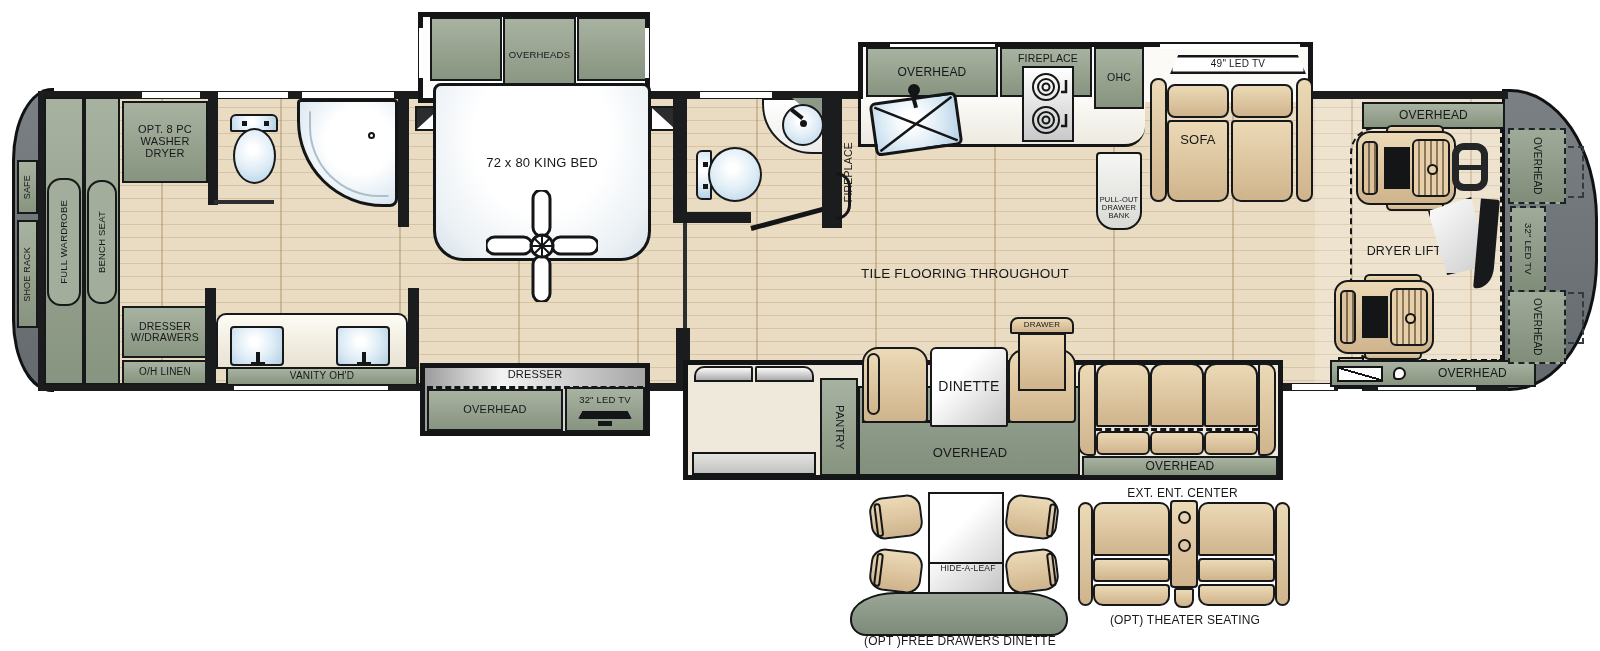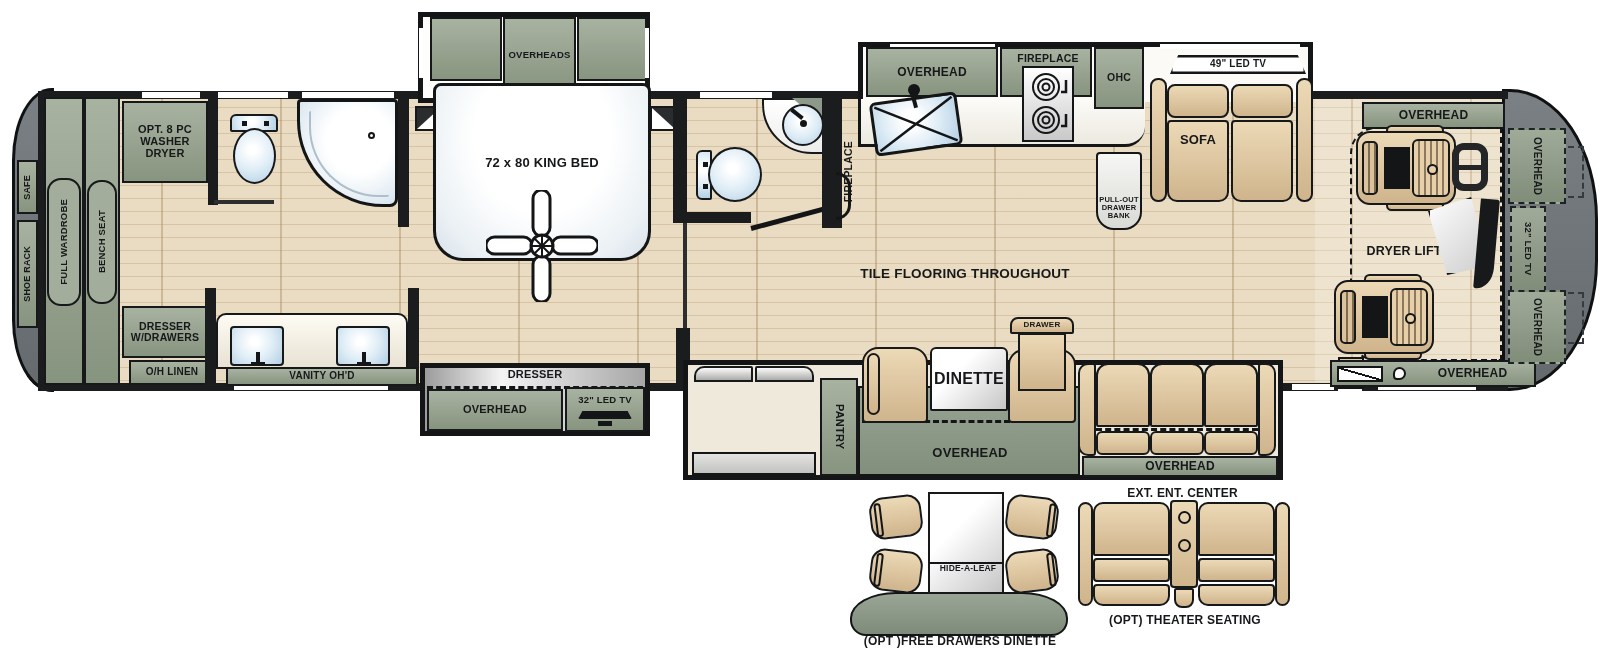--- a/index.html
+++ b/index.html
@@ -1,19 +1,19 @@
 <!DOCTYPE html>
 <html><head>
 <meta charset="utf-8">
 <style>
   html,body{margin:0;padding:0;background:#fff;font-family:"Liberation Sans",sans-serif;}
   .plan{position:relative;width:1600px;height:651px;background:#fff;overflow:hidden;}
   .abs{position:absolute;box-sizing:border-box;}
   .lbl{display:flex;align-items:center;justify-content:center;text-align:center;
-       font-weight:bold;color:#16181a;line-height:1.08;white-space:pre-line;letter-spacing:.2px;}
+       font-weight:normal;color:#16181a;line-height:1.08;white-space:pre-line;letter-spacing:.2px;}
   .vt{writing-mode:vertical-rl;text-orientation:mixed;}
   .vtu{writing-mode:vertical-rl;text-orientation:mixed;transform:rotate(180deg);}
   .wall{background:#1b1c1e;}
   .win{background:#ffffff;}
   .cap{background:linear-gradient(180deg,#7b8084,#646a6e);border:3px solid #101113;}
   .cab{background:linear-gradient(180deg,#a8b2a1,#87947f);border:2px solid #17181a;}
   .cabd{background:linear-gradient(180deg,#a0aa99,#808d79);border:2px dashed #1d2226;}
   .tan{background:linear-gradient(180deg,#ecd9b6,#cfb48c);border:2px solid #17181a;}
   .blue{background:radial-gradient(circle at 45% 38%,#ffffff 10%,#dcebf5 55%,#b3cfe4 100%);border:2px solid #17181a;}
   .silver{background:linear-gradient(180deg,#fbfbfb,#ababa9);border:2.5px solid #17181a;}
@@ -59,21 +59,21 @@
   <div class="abs cab" style="left:44px;top:97px;width:40px;height:288px;"></div>
   <div class="abs lbl" style="left:47px;top:178px;width:34px;height:128px;background:#a2ae9b;border:2.5px solid #17181a;border-radius:14px;font-size:9.5px;"><span class="vtu">FULL WARDROBE</span></div>
   <div class="abs cab" style="left:84px;top:97px;width:36px;height:288px;"></div>
   <div class="abs lbl" style="left:87px;top:180px;width:30px;height:124px;background:#a2ae9b;border:2.5px solid #17181a;border-radius:14px;font-size:9.5px;"><span class="vtu">BENCH SEAT</span></div>
 
   <div class="abs cab lbl" style="left:122px;top:101px;width:86px;height:82px;font-size:11px;"><span>OPT. 8 PC
 WASHER
 DRYER</span></div>
   <div class="abs cab lbl" style="left:122px;top:306px;width:86px;height:52px;font-size:10.5px;"><span>DRESSER
 W/DRAWERS</span></div>
-  <div class="abs cab lbl" style="left:129px;top:360px;width:86px;height:25px;font-size:10px;"><span>O/H LINEN</span></div>
+  <div class="abs cab lbl" style="left:122px;top:360px;width:86px;height:25px;font-size:10px;"><span>O/H LINEN</span></div>
 
   <div class="abs wall" style="left:208px;top:95px;width:10px;height:110px;"></div>
   <div class="abs" style="left:214px;top:200px;width:60px;height:4px;background:#2c2e30;"></div>
   <div class="abs blue" style="left:230px;top:114px;width:48px;height:18px;border-radius:6px 6px 2px 2px;">
     <div class="abs" style="left:10px;top:5px;width:5px;height:5px;background:#141517;"></div>
     <div class="abs" style="left:32px;top:5px;width:5px;height:5px;background:#141517;"></div>
   </div>
   <div class="abs blue" style="left:233px;top:128px;width:43px;height:56px;border-radius:50%;border-width:2.5px;"></div>
   <div class="abs" style="left:297px;top:99px;width:101px;height:108px;border:3px solid #141517;border-radius:4px 4px 8px 86px;background:radial-gradient(circle at 62% 38%,#ffffff 38%,#e2ecf3 72%,#c6d8e7 100%);">
     <div class="abs" style="left:9px;top:9px;width:80px;height:86px;border-left:2px solid #aebfcc;border-bottom:2px solid #aebfcc;border-radius:2px 2px 2px 70px;"></div>
@@ -206,21 +206,21 @@
   <div class="abs" style="left:692px;top:452px;width:124px;height:23px;background:linear-gradient(180deg,#e3e3e1,#c2c2c0);border:2.5px solid #141517;"></div>
 
   <div class="abs cab lbl" style="left:820px;top:378px;width:38px;height:98px;font-size:11px;"><span class="vt">PANTRY</span></div>
 
   <div class="abs" style="left:858px;top:386px;width:222px;height:90px;background:linear-gradient(180deg,#99a494,#828f7c);border:2px solid #141517;"></div>
   <div class="abs dashline" style="left:862px;top:420px;width:148px;height:0;"></div>
   <div class="abs lbl" style="left:900px;top:444px;width:140px;height:18px;font-size:13px;"><span>OVERHEAD</span></div>
   <div class="abs tan" style="left:862px;top:347px;width:66px;height:76px;border-radius:16px 16px 4px 4px;border-width:2.5px;">
     <div class="abs tan" style="left:3px;top:4px;width:13px;height:62px;border-radius:8px;"></div>
   </div>
-  <div class="abs lbl whitef" style="left:930px;top:347px;width:78px;height:64px;border-radius:6px 6px 2px 2px;font-size:16px;"><span>DINETTE</span></div>
+  <div class="abs lbl whitef" style="left:930px;top:347px;width:78px;height:80px;border-radius:6px 6px 2px 2px;font-size:14px;"><span>DINETTE</span></div>
   <div class="abs tan" style="left:1008px;top:349px;width:68px;height:74px;border-radius:16px 16px 4px 4px;border-width:2.5px;"></div>
 
   <div class="abs tan lbl" style="left:1010px;top:317px;width:64px;height:17px;border-radius:8px 8px 2px 2px;border-width:2.5px;font-size:8px;z-index:6;"><span>DRAWER</span></div>
   <div class="abs tan" style="left:1018px;top:333px;width:48px;height:58px;border-width:2.5px;z-index:5;"></div>
 
   <div class="abs tan" style="left:1078px;top:363px;width:18px;height:93px;border-radius:10px 3px 3px 10px;border-width:2.5px;"></div>
   <div class="abs tan" style="left:1258px;top:363px;width:18px;height:93px;border-radius:3px 10px 10px 3px;border-width:2.5px;"></div>
   <div class="abs tan" style="left:1096px;top:363px;width:54px;height:64px;border-radius:12px 12px 2px 2px;border-width:2.5px;"></div>
   <div class="abs tan" style="left:1150px;top:363px;width:54px;height:64px;border-radius:12px 12px 2px 2px;border-width:2.5px;"></div>
   <div class="abs tan" style="left:1204px;top:363px;width:54px;height:64px;border-radius:12px 12px 2px 2px;border-width:2.5px;"></div>

